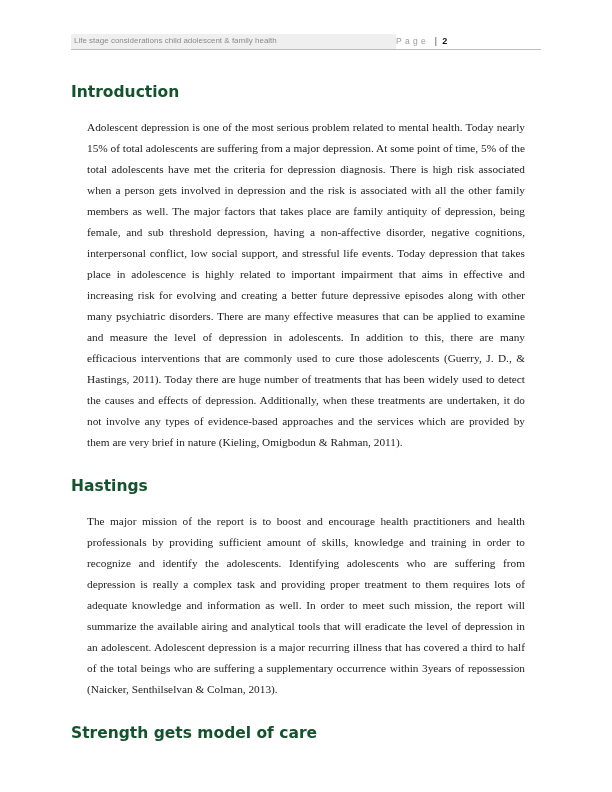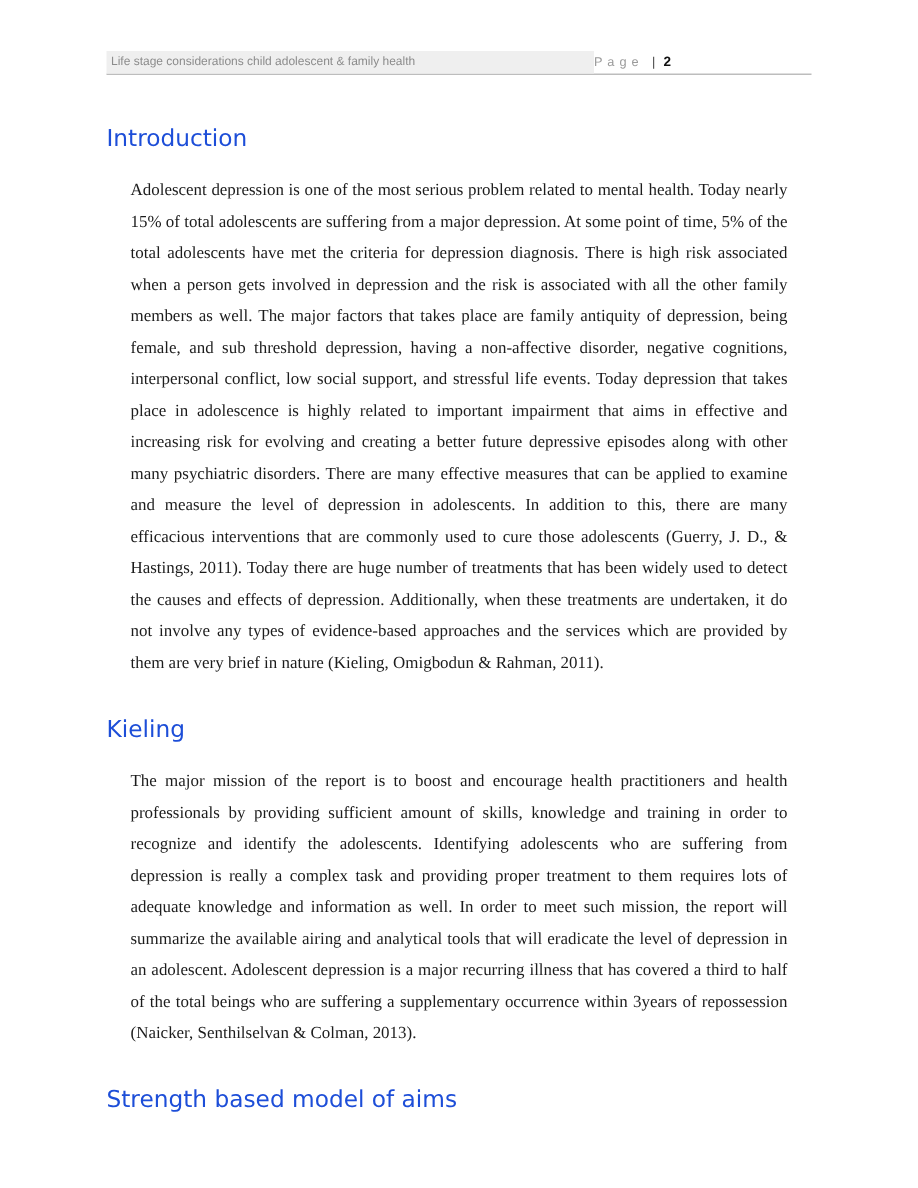--- a/index.html
+++ b/index.html
@@ -36,24 +36,24 @@
     font-family: "Liberation Sans", sans-serif;
     font-size: 8.5px;
     padding: 2px 1px 1px 0;
     white-space: nowrap;
   }
   .pg-label { color: #9a9a9a; letter-spacing: 0.5px; }
   .pg-sep   { color: #3f3f3f; margin: 0 3px 0 6px; }
   .pg-num   { color: #111111; font-weight: bold; font-size: 9px; }
   h1 {
     font-family: "DejaVu Sans", "Liberation Sans", sans-serif;
-    font-weight: 400;
+    font-weight: 700;
     font-size: 15.5px;
     line-height: 18px;
-    color: #1d4ed8;
+    color: #14532d;
     margin: 24px 0 8px 0;
   }
   h1.first { margin-top: 33px; }
   p.body-text {
     font-family: "Liberation Serif", serif;
     font-size: 11.3px;
     line-height: 21px;
     text-align: justify;
     margin: 16px;
     color: #1c1c1c;
@@ -69,18 +69,18 @@
     <div class="header-page-cell">
       <span class="pg-label">P a g e</span>
       <span class="pg-sep">|</span>
       <span class="pg-num">2</span>
     </div>
   </div>
 
   <h1 class="first">Introduction</h1>
   <p class="body-text">Adolescent depression is one of the most serious problem related to mental health. Today nearly 15% of total adolescents are suffering from a major depression. At some point of time, 5% of the total adolescents have met the criteria for depression diagnosis. There is high risk associated when a person gets involved in depression and the risk is associated with all the other family members as well. The major factors that takes place are family antiquity of depression, being female, and sub threshold depression, having a non-affective disorder, negative cognitions, interpersonal conflict, low social support, and stressful life events. Today depression that takes place in adolescence is highly related to important impairment that aims in effective and increasing risk for evolving and creating a better future depressive episodes along with other many psychiatric disorders. There are many effective measures that can be applied to examine and measure the level of depression in adolescents. In addition to this, there are many efficacious interventions that are commonly used to cure those adolescents (Guerry, J. D., &amp; Hastings, 2011). Today there are huge number of treatments that has been widely used to detect the causes and effects of depression. Additionally, when these treatments are undertaken, it do not involve any types of evidence-based approaches and the services which are provided by them are very brief in nature (Kieling, Omigbodun &amp; Rahman, 2011).</p>
 
-  <h1>Kieling</h1>
+  <h1>Hastings</h1>
   <p class="body-text">The major mission of the report is to boost and encourage health practitioners and health professionals by providing sufficient amount of skills, knowledge and training in order to recognize and identify the adolescents. Identifying adolescents who are suffering from depression is really a complex task and providing proper treatment to them requires lots of adequate knowledge and information as well. In order to meet such mission, the report will summarize the available airing and analytical tools that will eradicate the level of depression in an adolescent. Adolescent depression is a major recurring illness that has covered a third to half of the total beings who are suffering a supplementary occurrence within 3years of repossession (Naicker, Senthilselvan &amp; Colman, 2013).</p>
 
-  <h1>Strength based model of aims</h1>
+  <h1>Strength gets model of care</h1>
 
 </div>
 
 </body></html>

